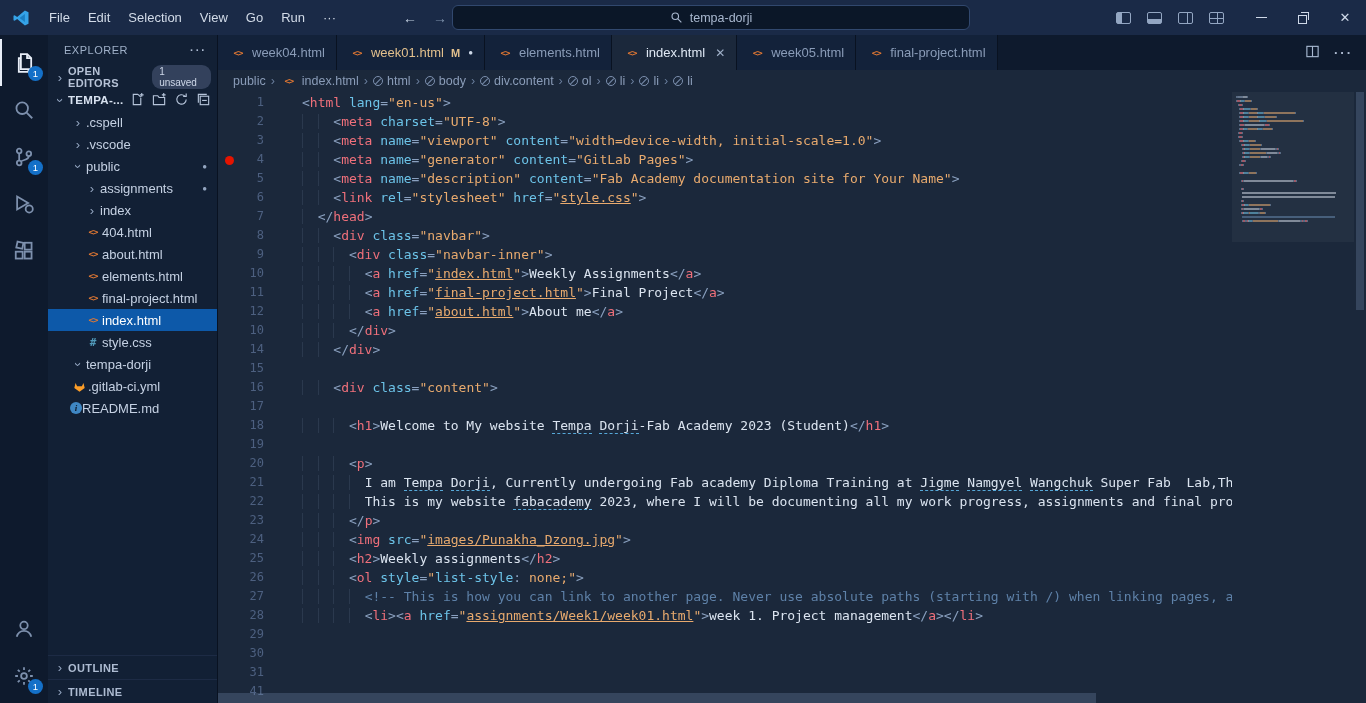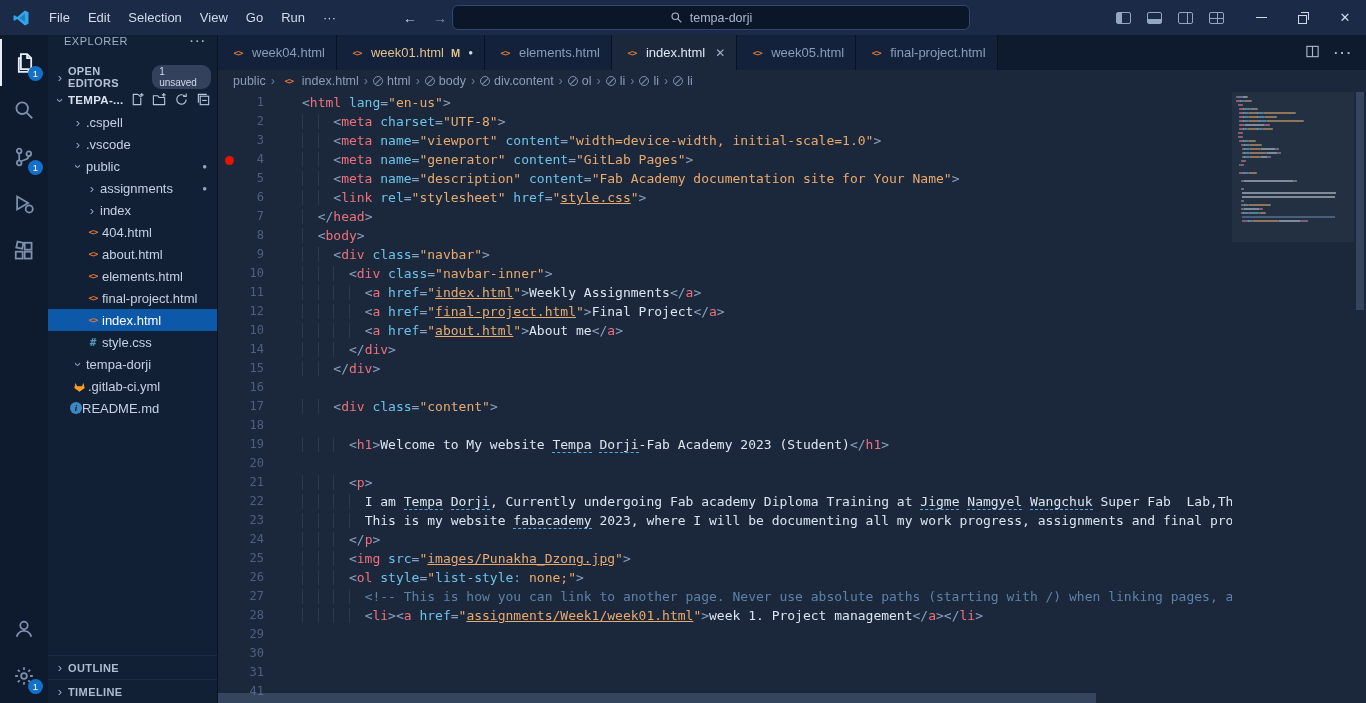--- a/index.html
+++ b/index.html
@@ -39,21 +39,21 @@
   .activitybar{width:48px;flex:none;background:#0e1a2d;display:flex;flex-direction:column;padding-top:4px}
   .ab-item{width:48px;height:47px;position:relative;display:flex;align-items:center;justify-content:center;color:#7d90ad}
   .ab-item.active{color:#e8eef8;border-left:2px solid #e8eef8}
   .ab-item svg{width:22px;height:22px}
   .ab-bottom{margin-top:auto;margin-bottom:4px}
   .ab-badge{position:absolute;right:5px;bottom:5px;background:var(--badge-blue,#1470c8);color:#fff;border-radius:9px;
     min-width:15px;height:15px;padding:0 4px;font-size:9.5px;display:flex;align-items:center;justify-content:center}
 
   
   .sidebar{width:170px;flex:none;background:#122035;border-right:1px solid #091221;display:flex;flex-direction:column;min-height:0}
-  .sb-title-row{height:30px;flex:none;display:flex;padding:0 10px 0 16px;font-size:11px;
+  .sb-title-row{height:30px;flex:none;display:flex;align-items:center;padding:0 10px 0 16px;font-size:11px;
     letter-spacing:.5px;color:#9fb0c8}
   .more-dots{margin-left:auto;letter-spacing:2px;color:#aebcd2;font-weight:bold}
   .sb-row{height:24px;flex:none;display:flex;align-items:center;padding:0 6px 0 4px;font-size:11px;font-weight:bold;color:#b6c2d6;letter-spacing:.3px}
   .pill{margin-left:auto;background:#33415c;color:#cdd7e8;border-radius:9px;padding:1px 7px;font-size:10px;font-weight:normal;letter-spacing:0}
   .root-row{height:22px;flex:none;display:flex;align-items:center;padding:0 6px 0 4px;font-size:11.5px;font-weight:bold;color:#d8e2f0;letter-spacing:.3px}
   .root-actions{margin-left:auto;display:flex;gap:7px;color:#b6c4da}
   .root-actions svg{width:15px;height:15px}
   .chev{display:inline-flex;width:16px;flex:none;justify-content:center;color:#93a5c0;font-size:13px;font-weight:normal}
   .chev.exp{transform:rotate(90deg)}
   .tree{flex:none}
@@ -462,38 +462,38 @@
             <div class="g-row"><span>41</span></div>
           </div>
         <div class="code">
             <div class="c-row"><span class="t-pn">&lt;</span><span class="t-tag">html</span><span class="t-txt"> </span><span class="t-attr">lang</span><span class="t-pn">=</span><span class="t-str">"en-us"</span><span class="t-pn">&gt;</span></div>
             <div class="c-row"><span class="t-ws">    </span><span class="t-pn">&lt;</span><span class="t-tag">meta</span><span class="t-txt"> </span><span class="t-attr">charset</span><span class="t-pn">=</span><span class="t-str">"UTF-8"</span><span class="t-pn">&gt;</span></div>
             <div class="c-row"><span class="t-ws">    </span><span class="t-pn">&lt;</span><span class="t-tag">meta</span><span class="t-txt"> </span><span class="t-attr">name</span><span class="t-pn">=</span><span class="t-str">"viewport"</span><span class="t-txt"> </span><span class="t-attr">content</span><span class="t-pn">=</span><span class="t-str">"width=device-width, initial-scale=1.0"</span><span class="t-pn">&gt;</span></div>
             <div class="c-row"><span class="t-ws">    </span><span class="t-pn">&lt;</span><span class="t-tag">meta</span><span class="t-txt"> </span><span class="t-attr">name</span><span class="t-pn">=</span><span class="t-str">"generator"</span><span class="t-txt"> </span><span class="t-attr">content</span><span class="t-pn">=</span><span class="t-str">"GitLab Pages"</span><span class="t-pn">&gt;</span></div>
             <div class="c-row"><span class="t-ws">    </span><span class="t-pn">&lt;</span><span class="t-tag">meta</span><span class="t-txt"> </span><span class="t-attr">name</span><span class="t-pn">=</span><span class="t-str">"description"</span><span class="t-txt"> </span><span class="t-attr">content</span><span class="t-pn">=</span><span class="t-str">"Fab Academy documentation site for Your Name"</span><span class="t-pn">&gt;</span></div>
             <div class="c-row"><span class="t-ws">    </span><span class="t-pn">&lt;</span><span class="t-tag">link</span><span class="t-txt"> </span><span class="t-attr">rel</span><span class="t-pn">=</span><span class="t-str">"stylesheet"</span><span class="t-txt"> </span><span class="t-attr">href</span><span class="t-pn">=</span><span class="t-str">"</span><span class="t-lnk">style.css</span><span class="t-str">"</span><span class="t-pn">&gt;</span></div>
             <div class="c-row"><span class="t-ws">  </span><span class="t-pn">&lt;/</span><span class="t-tag">head</span><span class="t-pn">&gt;</span></div>
-            <div class="c-row"><span class="t-ws">  </span><span class="t-pn">&lt;</span><span class="t-tag">body</span><span class="t-pn">&gt;</span></div>
             <div class="c-row"><span class="t-ws">    </span><span class="t-pn">&lt;</span><span class="t-tag">div</span><span class="t-txt"> </span><span class="t-attr">class</span><span class="t-pn">=</span><span class="t-str">"navbar"</span><span class="t-pn">&gt;</span></div>
             <div class="c-row"><span class="t-ws">      </span><span class="t-pn">&lt;</span><span class="t-tag">div</span><span class="t-txt"> </span><span class="t-attr">class</span><span class="t-pn">=</span><span class="t-str">"navbar-inner"</span><span class="t-pn">&gt;</span></div>
             <div class="c-row"><span class="t-ws">        </span><span class="t-pn">&lt;</span><span class="t-tag">a</span><span class="t-txt"> </span><span class="t-attr">href</span><span class="t-pn">=</span><span class="t-str">"</span><span class="t-lnk">index.html</span><span class="t-str">"</span><span class="t-pn">&gt;</span><span class="t-txt">Weekly Assignments</span><span class="t-pn">&lt;/</span><span class="t-tag">a</span><span class="t-pn">&gt;</span></div>
             <div class="c-row"><span class="t-ws">        </span><span class="t-pn">&lt;</span><span class="t-tag">a</span><span class="t-txt"> </span><span class="t-attr">href</span><span class="t-pn">=</span><span class="t-str">"</span><span class="t-lnk">final-project.html</span><span class="t-str">"</span><span class="t-pn">&gt;</span><span class="t-txt">Final Project</span><span class="t-pn">&lt;/</span><span class="t-tag">a</span><span class="t-pn">&gt;</span></div>
             <div class="c-row"><span class="t-ws">        </span><span class="t-pn">&lt;</span><span class="t-tag">a</span><span class="t-txt"> </span><span class="t-attr">href</span><span class="t-pn">=</span><span class="t-str">"</span><span class="t-lnk">about.html</span><span class="t-str">"</span><span class="t-pn">&gt;</span><span class="t-txt">About me</span><span class="t-pn">&lt;/</span><span class="t-tag">a</span><span class="t-pn">&gt;</span></div>
             <div class="c-row"><span class="t-ws">      </span><span class="t-pn">&lt;/</span><span class="t-tag">div</span><span class="t-pn">&gt;</span></div>
             <div class="c-row"><span class="t-ws">    </span><span class="t-pn">&lt;/</span><span class="t-tag">div</span><span class="t-pn">&gt;</span></div>
             <div class="c-row"></div>
             <div class="c-row"><span class="t-ws">    </span><span class="t-pn">&lt;</span><span class="t-tag">div</span><span class="t-txt"> </span><span class="t-attr">class</span><span class="t-pn">=</span><span class="t-str">"content"</span><span class="t-pn">&gt;</span></div>
             <div class="c-row"></div>
             <div class="c-row"><span class="t-ws">      </span><span class="t-pn">&lt;</span><span class="t-tag">h1</span><span class="t-pn">&gt;</span><span class="t-txt">Welcome to My website </span><span class="t-sp">Tempa</span><span class="t-txt"> </span><span class="t-sp">Dorji</span><span class="t-txt">-Fab Academy 2023 (Student)</span><span class="t-pn">&lt;/</span><span class="t-tag">h1</span><span class="t-pn">&gt;</span></div>
             <div class="c-row"></div>
             <div class="c-row"><span class="t-ws">      </span><span class="t-pn">&lt;</span><span class="t-tag">p</span><span class="t-pn">&gt;</span></div>
             <div class="c-row"><span class="t-ws">        </span><span class="t-txt">I am </span><span class="t-sp">Tempa</span><span class="t-txt"> </span><span class="t-sp">Dorji</span><span class="t-txt">, Currently undergoing Fab academy Diploma Training at </span><span class="t-sp">Jigme</span><span class="t-txt"> </span><span class="t-sp">Namgyel</span><span class="t-txt"> </span><span class="t-sp">Wangchuk</span><span class="t-txt"> Super Fab  Lab,Thimphu</span></div>
             <div class="c-row"><span class="t-ws">        </span><span class="t-txt">This is my website </span><span class="t-sp">fabacademy</span><span class="t-txt"> 2023, where I will be documenting all my work progress, assignments and final projects</span></div>
             <div class="c-row"><span class="t-ws">      </span><span class="t-pn">&lt;/</span><span class="t-tag">p</span><span class="t-pn">&gt;</span></div>
             <div class="c-row"><span class="t-ws">      </span><span class="t-pn">&lt;</span><span class="t-tag">img</span><span class="t-txt"> </span><span class="t-attr">src</span><span class="t-pn">=</span><span class="t-str">"</span><span class="t-lnk">images/Punakha_Dzong.jpg</span><span class="t-str">"</span><span class="t-pn">&gt;</span></div>
+            <div class="c-row"><span class="t-ws">      </span><span class="t-pn">&lt;</span><span class="t-tag">h2</span><span class="t-pn">&gt;</span><span class="t-txt">Weekly assignments</span><span class="t-pn">&lt;/</span><span class="t-tag">h2</span><span class="t-pn">&gt;</span></div>
             <div class="c-row"><span class="t-ws">      </span><span class="t-pn">&lt;</span><span class="t-tag">ol</span><span class="t-txt"> </span><span class="t-attr">style</span><span class="t-pn">=</span><span class="t-str">"</span><span class="t-attr">list-style</span><span class="t-pn">: </span><span class="t-str">none;"</span><span class="t-pn">&gt;</span></div>
             <div class="c-row"><span class="t-ws">        </span><span class="t-cmt">&lt;!-- This is how you can link to another page. Never use absolute paths (starting with /) when linking pages, always</span></div>
             <div class="c-row"><span class="t-ws">        </span><span class="t-pn">&lt;</span><span class="t-tag">li</span><span class="t-pn">&gt;</span><span class="t-pn">&lt;</span><span class="t-tag">a</span><span class="t-txt"> </span><span class="t-attr">href</span><span class="t-pn">=</span><span class="t-str">"</span><span class="t-lnk">assignments/Week1/week01.html</span><span class="t-str">"</span><span class="t-pn">&gt;</span><span class="t-txt">week 1. Project management</span><span class="t-pn">&lt;/</span><span class="t-tag">a</span><span class="t-pn">&gt;</span><span class="t-pn">&lt;/</span><span class="t-tag">li</span><span class="t-pn">&gt;</span></div>
           </div>
         <div class="minimap">
           <div class="mm-slider"></div>
           <div>
               <div class="mm-row"><span class="m-pn" style="width: 1.6px;"></span><span class="m-kw" style="width: 5.6px;"></span><span class="m-txt" style="width: 4px;"></span><span class="m-pn" style="width: 1px;"></span></div>
               <div class="mm-row"><span class="m-pn" style="width: 1px;"></span><span class="m-tag" style="width: 3.2px;"></span><span class="m-txt" style="width: 1px;"></span><span class="m-attr" style="width: 3.2px;"></span><span class="m-pn" style="width: 1px;"></span><span class="m-str" style="width: 5.6px;"></span><span class="m-pn" style="width: 1px;"></span></div>
               <div class="mm-row"><span class="m-ws" style="width: 1.6px;"></span><span class="m-pn" style="width: 1px;"></span><span class="m-tag" style="width: 3.2px;"></span><span class="m-pn" style="width: 1px;"></span></div>

